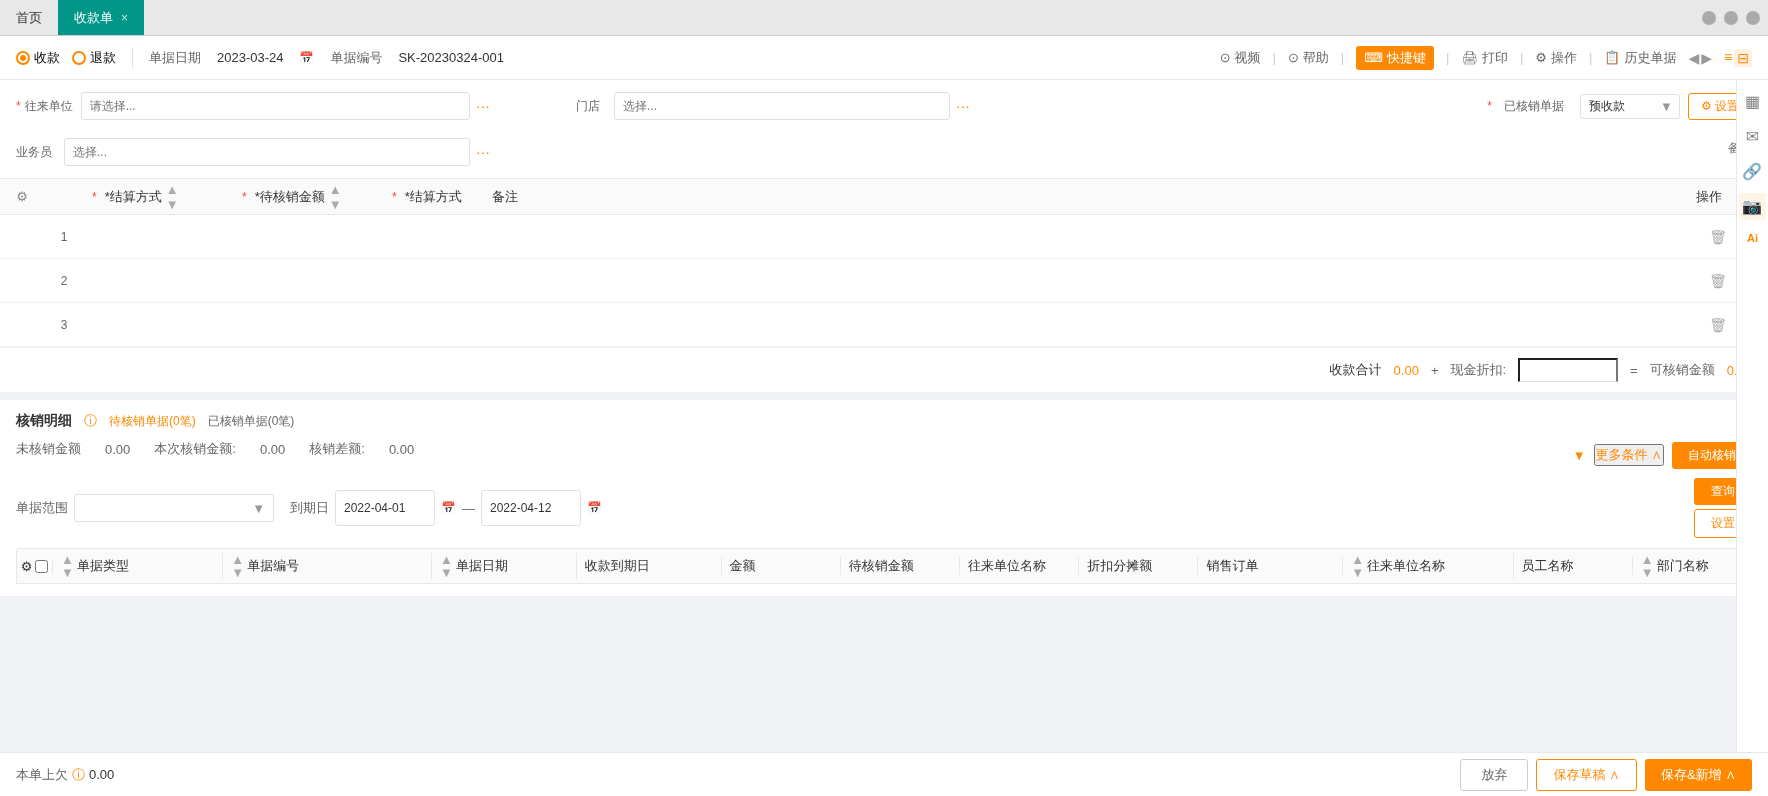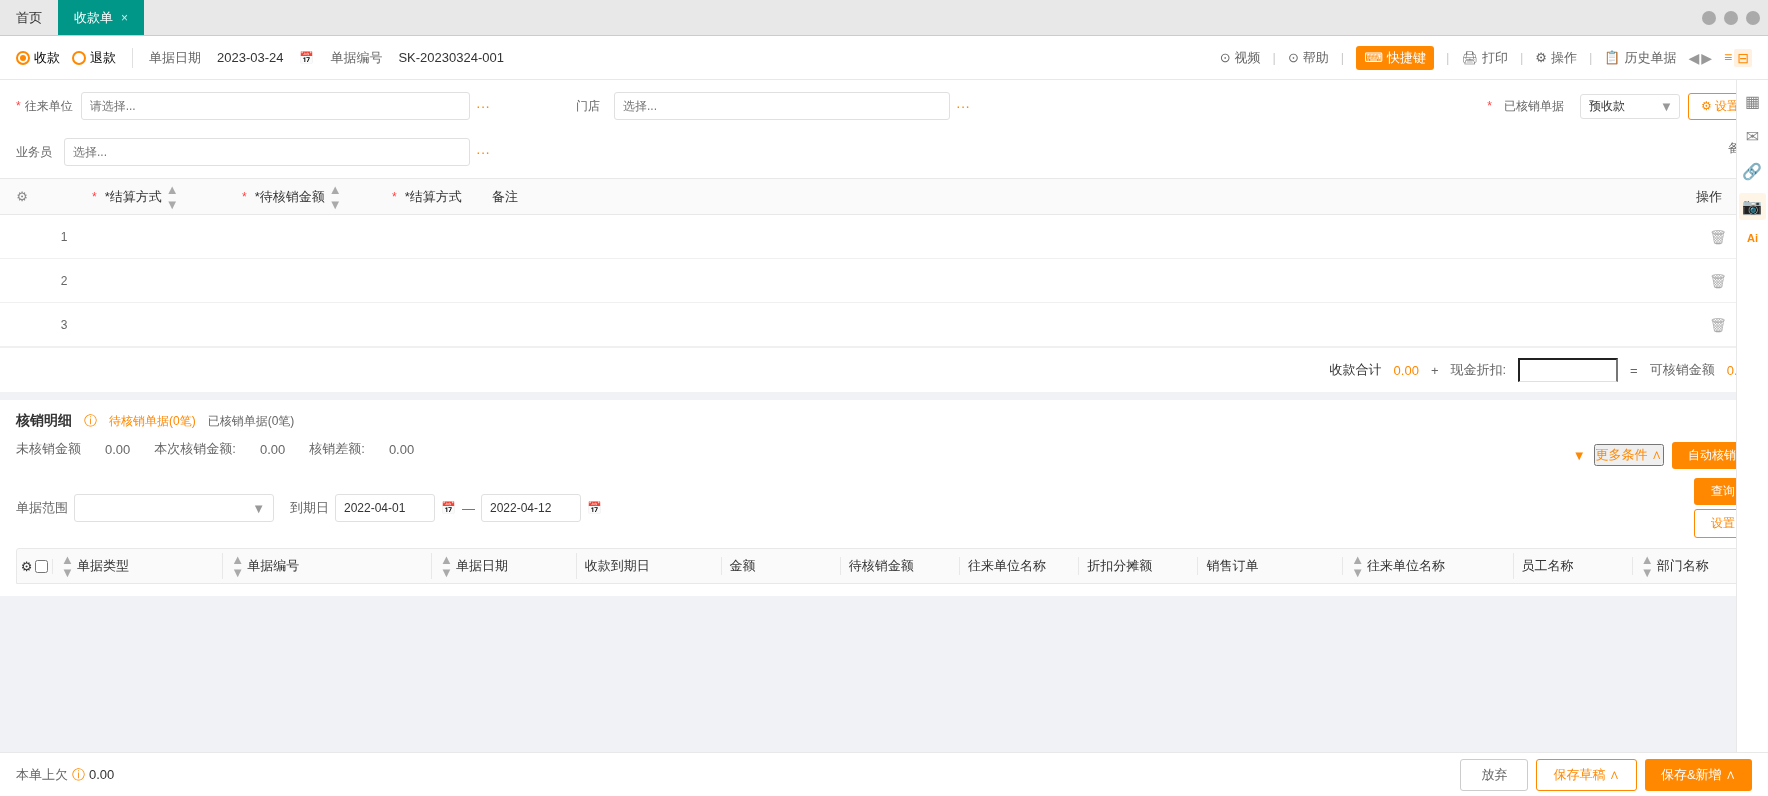--- a/index.html
+++ b/index.html
@@ -102,21 +102,21 @@
     .verify-stats { display: flex; align-items: center; gap: 24px; margin-bottom: 12px; font-size: 12px; color: #666; }
     .verify-filters { display: flex; align-items: center; gap: 16px; margin-bottom: 10px; }
     .filter-item { display: flex; align-items: center; gap: 6px; font-size: 12px; color: #666; }
     .filter-select {
       border: 1px solid #e0e0e0; border-radius: 3px; padding: 3px 8px;
       font-size: 12px; min-width: 120px; height: 28px; color: #999;
       display: flex; align-items: center; justify-content: space-between; cursor: pointer;
     }
     .filter-date-input {
       border: 1px solid #e0e0e0; border-radius: 3px; padding: 3px 8px;
-      font-size: 12px; width: 100px; height: 28px; color: #333; outline: none;
+      font-size: 12px; width: 100px; height: 36px; color: #333; outline: none;
     }
     .btn-query { background: #f80; color: #fff; border: none; padding: 5px 16px; border-radius: 3px; cursor: pointer; font-size: 12px; }
     .btn-settings { background: #fff; border: 1px solid #f80; color: #f80; padding: 5px 16px; border-radius: 3px; cursor: pointer; font-size: 12px; }
     .btn-more-filters { color: #f80; cursor: pointer; font-size: 12px; display: flex; align-items: center; gap: 4px; }
     .btn-auto { background: #f80; color: #fff; border: none; padding: 5px 16px; border-radius: 3px; cursor: pointer; font-size: 12px; }
     .filter-icon { color: #f80; }
     .filter-row { display: flex; align-items: center; justify-content: space-between; margin-bottom: 8px; }
     .filter-right { display: flex; align-items: center; gap: 8px; }
 
     

